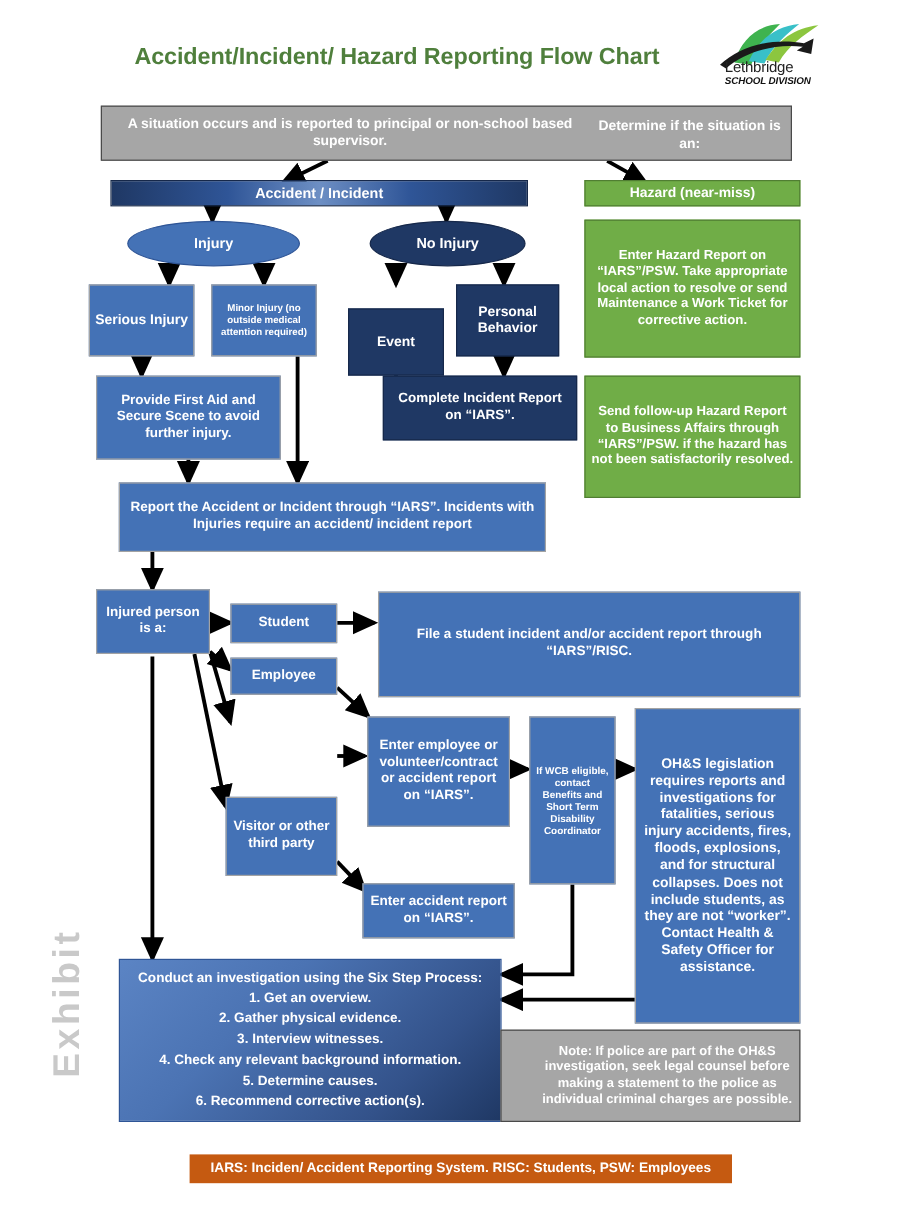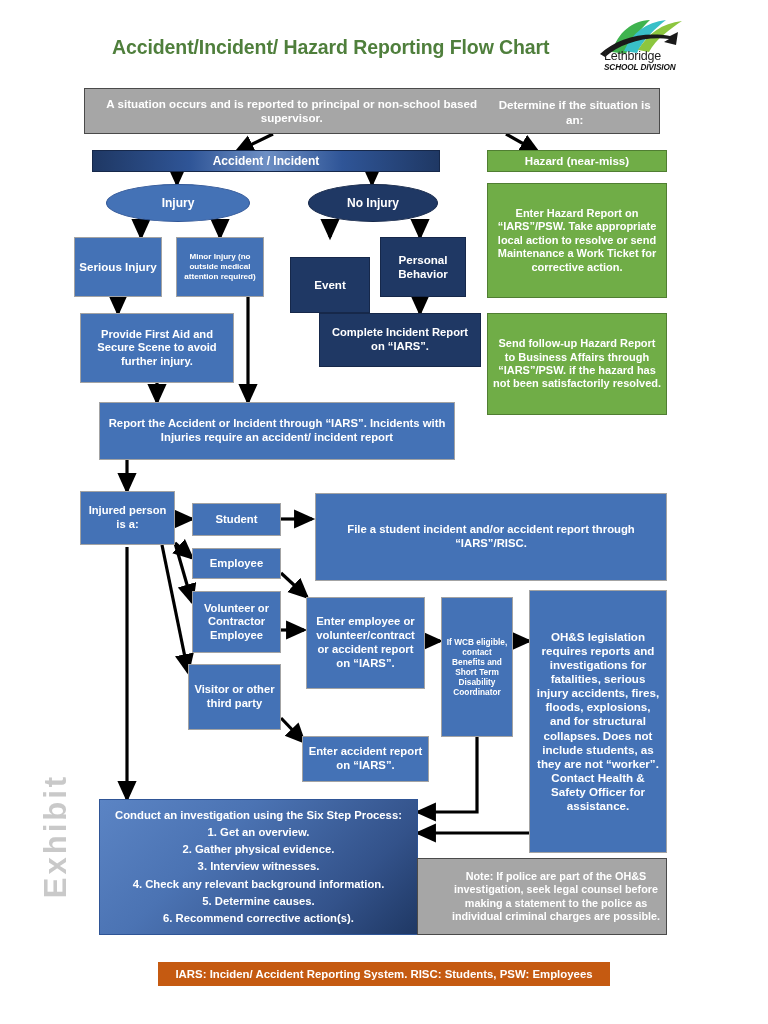--- a/index.html
+++ b/index.html
@@ -222,21 +222,20 @@
   <div class="node green" style="left:487px;top:313px;width:180px;height:102px;font-size:11px;">Send follow-up Hazard Report to Business Affairs through “IARS”/PSW. if the hazard has not been satisfactorily resolved.</div>
 
   <div class="node blue" style="left:99px;top:402px;width:356px;height:58px;font-size:11.3px;">Report the Accident or Incident through “IARS”. Incidents with Injuries require an accident/ incident report</div>
 
   <div class="node blue" style="left:80px;top:491px;width:95px;height:54px;font-size:11.2px;">Injured person is a:</div>
 
   <div class="node blue" style="left:192px;top:503px;width:89px;height:33px;font-size:11.3px;">Student</div>
 
   <div class="node blue" style="left:192px;top:548px;width:89px;height:31px;font-size:11.3px;">Employee</div>
 
-  <div class="node blue" style="left:192px;top:591px;width:89px;height:62px;font-size:11.2px;">Volunteer or Contractor Employee</div>
 
   <div class="node blue" style="left:188px;top:664px;width:93px;height:66px;font-size:11.2px;">Visitor or other third party</div>
 
   <div class="node blue" style="left:315px;top:493px;width:352px;height:88px;font-size:11.3px;">File a student incident and/or accident report through “IARS”/RISC.</div>
 
   <div class="node blue" style="left:306px;top:597px;width:119px;height:92px;font-size:11.3px;">Enter employee or volunteer/contract or accident report on “IARS”.</div>
 
   <div class="node blue" style="left:441px;top:597px;width:72px;height:140px;font-size:8.3px;">If WCB eligible, contact Benefits and Short Term Disability Coordinator</div>
 
   <div class="node blue" style="left:529px;top:590px;width:138px;height:263px;font-size:11.6px;">OH&amp;S legislation requires reports and investigations for fatalities, serious injury accidents, fires, floods, explosions, and for structural collapses. Does not include students, as they are not “worker”. Contact Health &amp; Safety Officer for assistance.</div>

